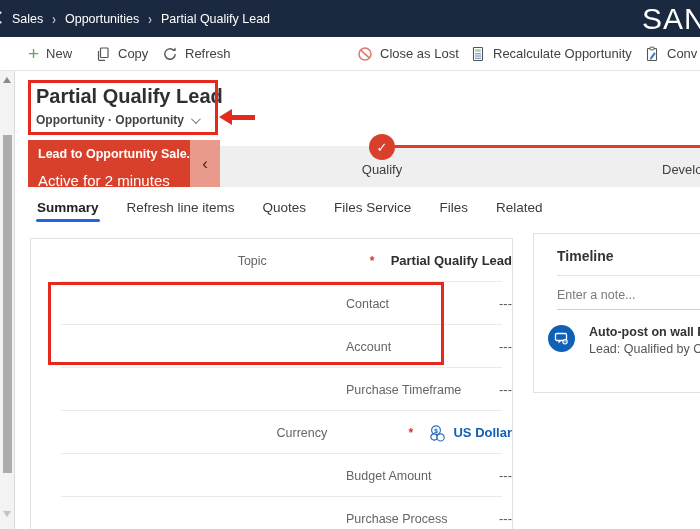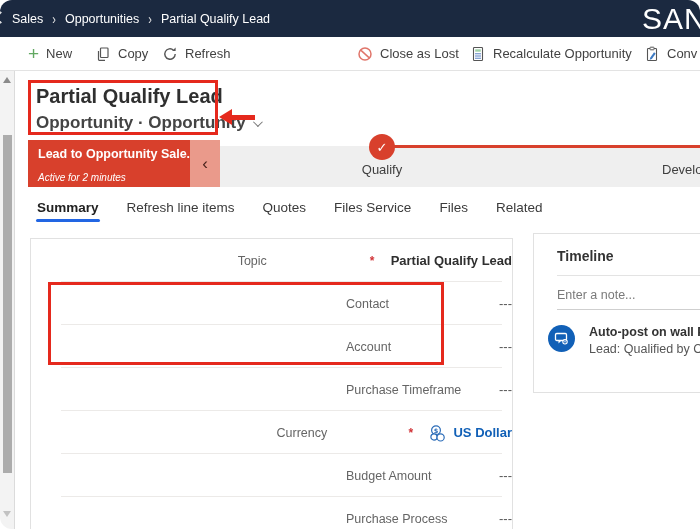--- a/index.html
+++ b/index.html
@@ -1,21 +1,20 @@
 <!DOCTYPE html>
 <html><head>
 <meta charset="utf-8">
 <style>
   * { margin:0; padding:0; box-sizing:border-box; }
   body { background:#fff; }
   #screen {
     position:relative; width:700px; height:529px; overflow:hidden;
     background:#fff; font-family:"Liberation Sans","DejaVu Sans",sans-serif;
     color:#333;
-    border-radius:12px;
   }
 
   
   .topbar { position:absolute; left:0; top:0; width:700px; height:37px; background:#1B2940; }
   .back-frag { position:absolute; left:-4px; top:13px; width:9px; height:9px;
     border-left:2px solid #fff; border-bottom:2px solid #fff; transform:rotate(45deg); opacity:.85; }
   .breadcrumb { position:absolute; left:12px; top:0; height:37px; display:flex; align-items:center; gap:9px;
     color:#fff; font-size:12.5px; }
   .bc-sep { font-size:11px; color:#E8E8E8; transform:scaleY(1.25); }
   .env-label { position:absolute; left:642px; top:0px; color:#fff; font-size:30px; font-weight:300;
@@ -34,42 +33,42 @@
     border-right:1px solid #DBDBDB; }
   .sb-up { position:absolute; left:3px; top:6px; width:0; height:0;
     border-left:4.5px solid transparent; border-right:4.5px solid transparent; border-bottom:6px solid #8A8A8A; }
   .sb-thumb { position:absolute; left:3px; top:64px; width:9px; height:338px; background:#ACACAC; }
   .sb-down { position:absolute; left:3px; top:440px; width:0; height:0;
     border-left:4.5px solid transparent; border-right:4.5px solid transparent; border-top:6px solid #C2C2C2; }
 
   
   .title-section { position:absolute; left:15px; top:71px; width:685px; height:69px; background:#fff; }
   .rec-title { position:absolute; left:21px; top:14px; font-size:20px; font-weight:700; color:#2F2F2F; }
-  .rec-sub { position:absolute; left:21px; top:42px; font-size:17px; font-weight:700; color:#444;
+  .rec-sub { position:absolute; left:21px; top:42px; font-size:12px; font-weight:700; color:#444;
     display:flex; align-items:center; gap:7px; }
   .chev-down { width:7px; height:7px; border-right:1.6px solid #777; border-bottom:1.6px solid #777;
     transform:rotate(45deg) translateY(-2px); }
 
   
   .annot { position:absolute; border:3px solid #E5291D; background:transparent; z-index:50; pointer-events:none; }
   .annot-title { left:28px; top:80px; width:190px; height:55px; }
   .annot-fields { left:48px; top:282px; width:396px; height:83px; }
   .annot-arrow { position:absolute; left:219px; top:109px; width:36px; height:16px; z-index:50; pointer-events:none; }
   .annot-arrow .shaft { position:absolute; left:12px; top:5.5px; width:24px; height:5px; background:#E5291D; }
   .annot-arrow .head { position:absolute; left:0; top:0; width:0; height:0;
     border-top:8px solid transparent; border-bottom:8px solid transparent; border-right:13px solid #E5291D; }
 
   
   .bpf { position:absolute; left:15px; top:140px; width:685px; height:47px; }
   .bpf-bar { position:absolute; left:205px; right:0; top:6px; bottom:0; background:#EFEFEF; }
   .bpf-line { position:absolute; left:367px; right:0; top:5px; height:3px; background:#D8402C; }
   .bpf-stagebox { position:absolute; left:13px; top:0; width:162px; height:47px; background:#D8402C;
     color:#fff; padding:7px 0 0 10px; }
   .bpf-stagebox .nm { font-size:12.5px; font-weight:700; white-space:nowrap; }
-  .bpf-stagebox .st { font-size:10px; margin-top:11px;font-style:italic; }
+  .bpf-stagebox .st { font-size:15px; margin-top:11px; }
   .bpf-collapse { position:absolute; left:175px; top:0; width:30px; height:47px; background:#EA9A8B;
     display:flex; align-items:center; justify-content:center; color:#4A241D; font-size:17px; cursor:pointer; }
   .bpf-check { position:absolute; left:354px; top:-6px; width:26px; height:26px; border-radius:50%;
     background:#D8402C; color:#fff; display:flex; align-items:center; justify-content:center;
     font-size:13px; font-weight:700; z-index:2; }
   .bpf-stage1 { position:absolute; left:327px; top:22px; width:80px; text-align:center; font-size:13px; color:#3F3F3F; }
   .bpf-stage2 { position:absolute; left:647px; top:22px; font-size:13px; color:#3F3F3F; white-space:nowrap; }
 
   
   .tabs { position:absolute; left:15px; top:187px; width:685px; height:41px; background:#fff;

